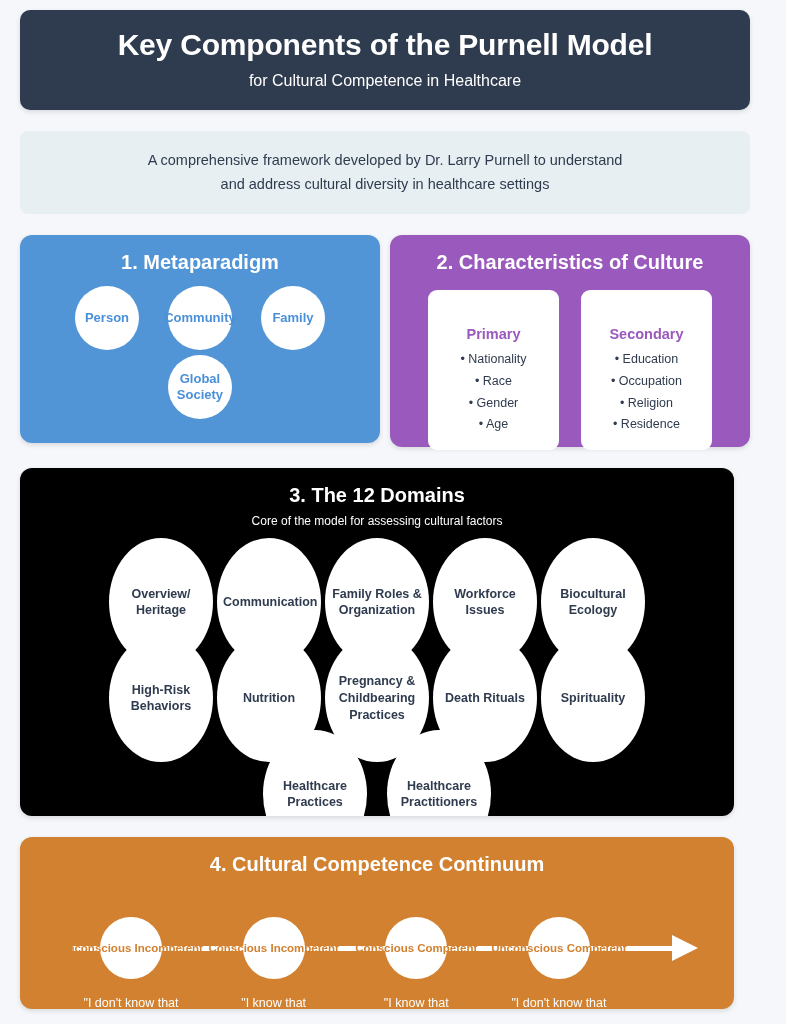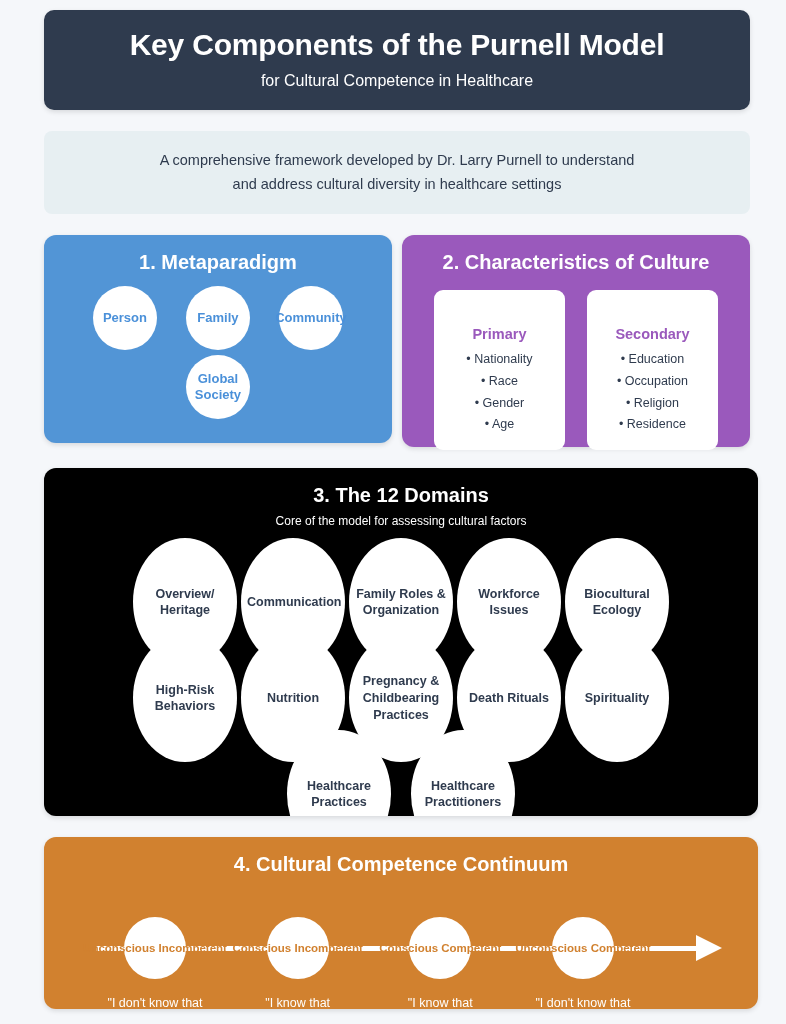--- a/index.html
+++ b/index.html
@@ -13,21 +13,21 @@
   body {
     background: #F5F7FA;
     font-family: "Liberation Sans", sans-serif;
     color: #2F3B4E;
     overflow: hidden;
   }
 
   .page {
     width: 786px;
     height: 1024px;
-    padding: 10px 36px 0 44px;
+    padding: 10px 36px 0 20px;
     position: relative;
   }
 
   
   .header {
     background: #2F3B4E;
     border-radius: 10px;
     padding: 18px 20px 20px 20px;
     text-align: center;
     box-shadow: 0 2px 5px rgba(0,0,0,0.12);
@@ -299,24 +299,24 @@
   <div class="row-two">
 
     <div class="panel meta">
       <div class="panel-title">1. Metaparadigm</div>
 
       <div class="meta-circles-row">
         <div class="meta-circle">
           <span class="meta-circle-label">Person</span>
         </div>
         <div class="meta-circle">
+          <span class="meta-circle-label">Community</span>
+        </div>
+        <div class="meta-circle">
           <span class="meta-circle-label">Family</span>
-        </div>
-        <div class="meta-circle">
-          <span class="meta-circle-label">Community</span>
         </div>
       </div>
 
       <div class="meta-circles-row2">
         <div class="meta-circle wrapper-overflow">
           <span class="meta-circle-label">Global Society</span>
         </div>
       </div>
     </div>
 

